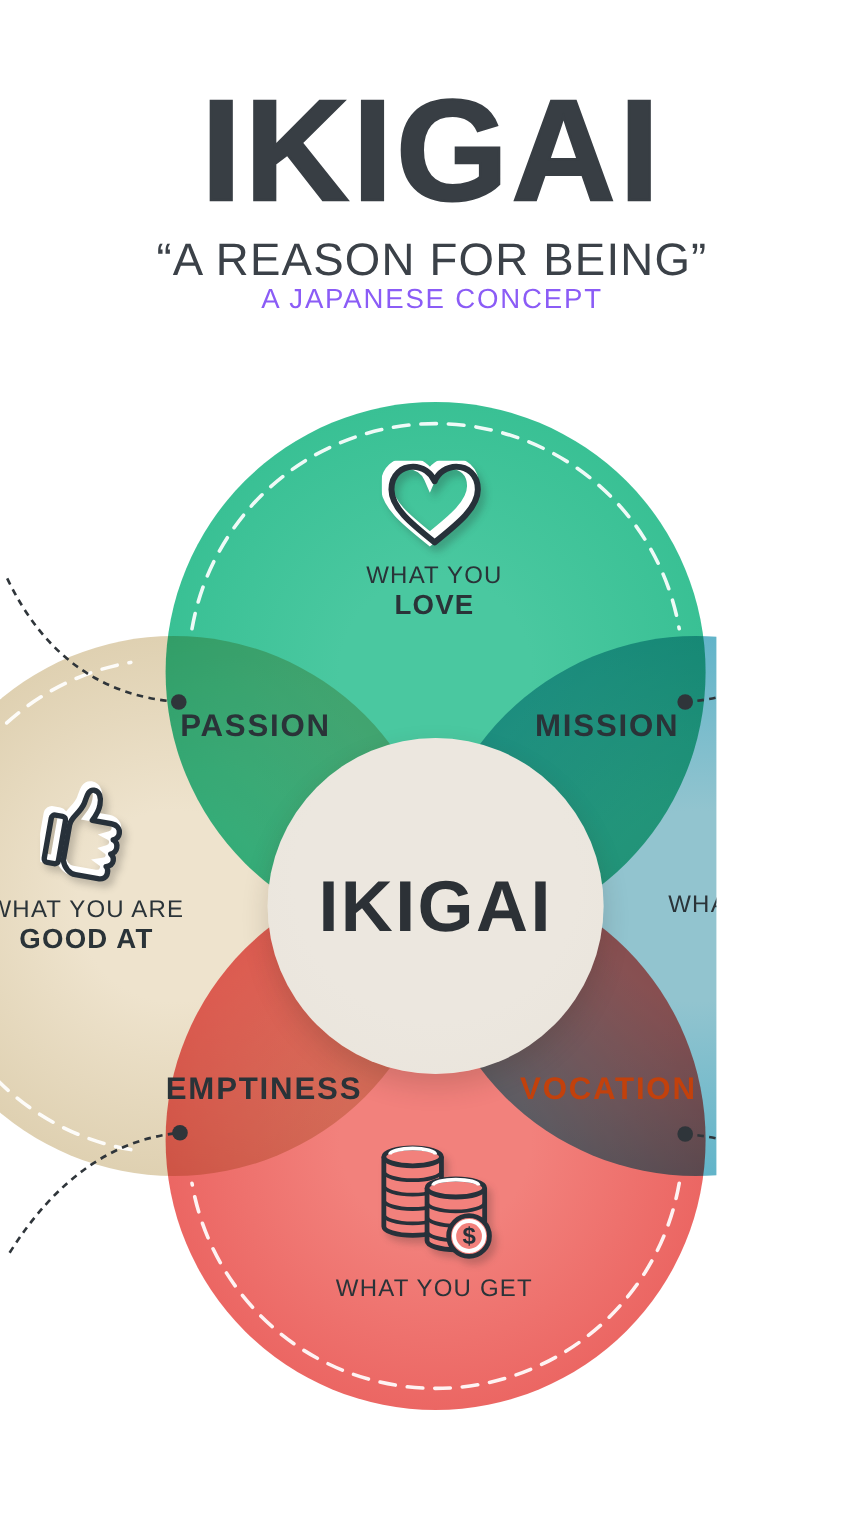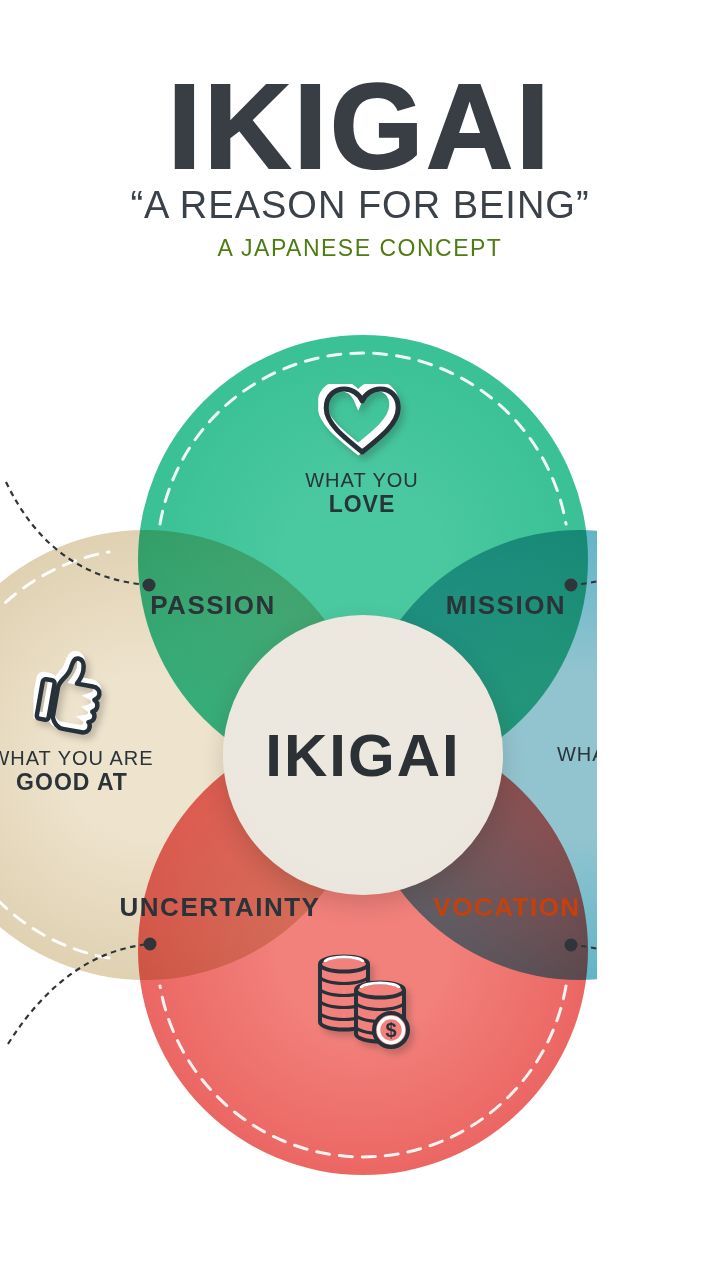--- a/index.html
+++ b/index.html
@@ -13,22 +13,22 @@
   }
   *{margin:0;padding:0;box-sizing:border-box;}
   html,body{width:720px;height:1280px;}
   body{font-family:"Liberation Sans",sans-serif;background:var(--background);}
   .stage{position:relative;width:597px;height:1280px;overflow:hidden;background:var(--background);}
 
   
   .title-block{position:absolute;top:66px;left:0;width:720px;text-align:center;z-index:5;}
   .title-block h1{font-size:120px;line-height:1;font-weight:700;color:var(--text-dark);
     letter-spacing:3px;-webkit-text-stroke:2px var(--text-dark);}
-  .subtitle{font-size:38px;line-height:1;color:#3b4148;letter-spacing:1px;}
-  .tagline{font-size:23px;line-height:1;margin-top:13px;color:#4d7c0f;letter-spacing:1.5px;}
+  .subtitle{font-size:38px;line-height:1;margin-top:12px;color:#3b4148;letter-spacing:1px;}
+  .tagline{font-size:23px;line-height:1;margin-top:2px;color:#8b5cf6;letter-spacing:1.5px;}
 
   
   .venn{position:absolute;inset:0;}
   .circle{position:absolute;width:450px;height:450px;border-radius:50%;mix-blend-mode:multiply;}
   .c-love {left:138px;top:335px;background:radial-gradient(circle,var(--green-center) 25%,var(--green-edge) 80%);}
   .c-good {left:-80px;top:530px;background:radial-gradient(circle,var(--beige-center) 25%,var(--beige-edge) 80%);}
   .c-needs{left:355px;top:530px;background:radial-gradient(circle,var(--blue-center) 25%,var(--blue-edge) 80%);}
   .c-paid {left:138px;top:725px;background:radial-gradient(circle,var(--red-center) 25%,var(--red-edge) 80%);}
 
   .overlay{position:absolute;left:0;top:0;width:720px;height:1280px;pointer-events:none;}
@@ -163,25 +163,26 @@
           <ellipse class="coinfill" stroke="#27313a" stroke-width="4" cx="69" cy="40" rx="24" ry="7.5"></ellipse>
           <path class="hi" stroke-width="3" d="M50,38 A19,5 0 0 1 88,38"></path>
           <path class="ink" stroke-width="3.2" d="M45,52 A24,7.5 0 0 0 93,52"></path>
           <path class="ink" stroke-width="3.2" d="M45,64 A24,7.5 0 0 0 93,64"></path>
           <path class="ink" stroke-width="3.2" d="M45,76 A24,7.5 0 0 0 93,76"></path>
           <circle class="coinfill" stroke="#27313a" stroke-width="4" cx="80" cy="80" r="17"></circle>
           <circle class="hi" stroke-width="3.5" cx="80" cy="80" r="12.5"></circle>
           <text x="80" y="87" text-anchor="middle" font-size="20" font-weight="bold" fill="#27313a" font-family="Liberation Sans, sans-serif">$</text>
         </svg>
       </div>
+      <div class="small">WHAT YOU GET</div>
     </div>
 
     <div class="lens-label l-passion">PASSION</div>
     <div class="lens-label l-mission">MISSION</div>
-    <div class="lens-label l-profession">UNCERTAINTY</div>
+    <div class="lens-label l-profession">EMPTINESS</div>
     <div class="lens-label l-vocation">VOCATION</div>
 
     <div class="note b n-tl1">SATISFACTION,</div>
     <div class="note n-tl2">BUT FEELING OF USELESSNESS</div>
     <div class="note b n-tr1">DELIGHT AND FULLNESS,</div>
     <div class="note n-tr2">BUT NO WEALTH</div>
     <div class="note b n-bl1">COMFORTABLE,</div>
     <div class="note n-bl2">BUT FEELING OF EMPTINESS</div>
     <div class="note b n-br1">EXCITEMENT AND COMPLACENCY,</div>
     <div class="note n-br2">BUT SENSE OF UNCERTAINTY</div>

